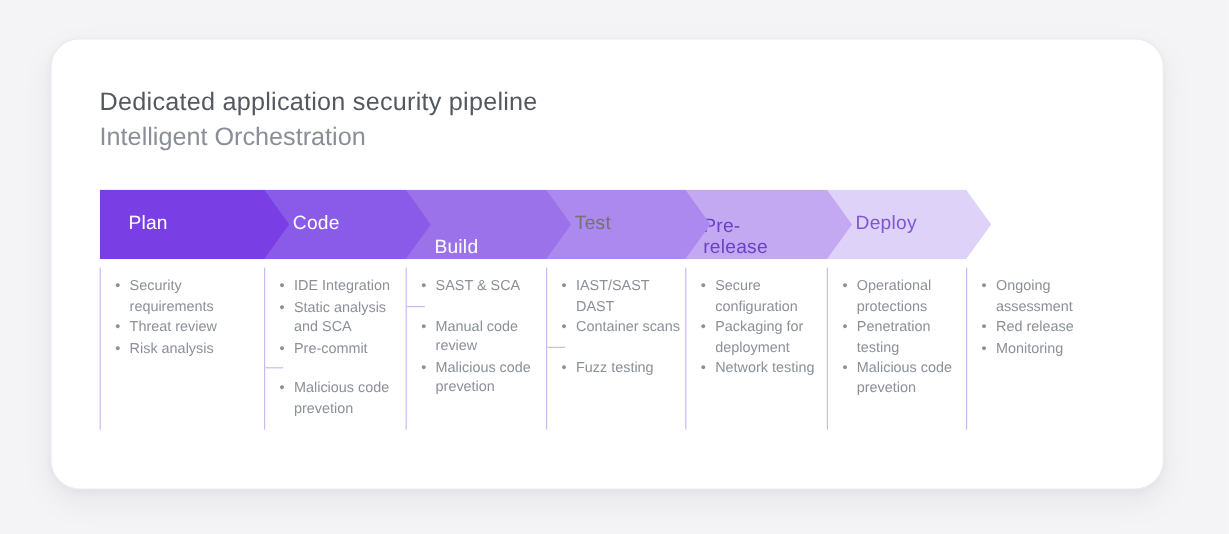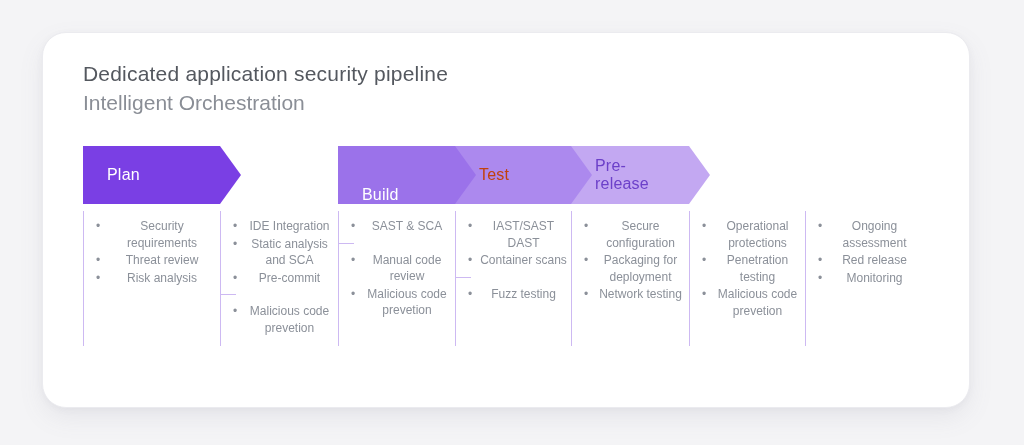--- a/index.html
+++ b/index.html
@@ -12,21 +12,21 @@
   .page { position: relative; width: 1024px; height: 445px; }
   .card {
     position: absolute; left: 42px; top: 32px;
     width: 928px; height: 376px;
     box-sizing: border-box;
     background: var(--card-bg, #fff);
     border: 1px solid var(--card-border, #EBEBEF);
     border-radius: 24px;
     box-shadow: 0 2px 6px rgba(120,120,140,.06), 0 10px 24px rgba(120,120,140,.10);
   }
-  .card-content { position: relative; padding: 28px 0 0 40px; }
+  .card-content { position: relative; padding: 40px 0 0 40px; }
   .title {
     font-size: 21px; line-height: 26px; letter-spacing: .2px;
     color: var(--title-text, #54585F); font-weight: 500;
   }
   .subtitle {
     margin-top: 5px; font-size: 21px; line-height: 22px;
     color: var(--subtitle-text, #8A8E96);
   }
   .pipeline { position: relative; margin-top: 32px; width: 840px; height: 58px; }
   .stage {
@@ -48,21 +48,21 @@
     border-left: 1px solid var(--divider, #CDB9F2);
     padding: 7px 4px 10px 12px;
   }
   .item {
     display: flex; align-items: flex-start;
     color: var(--item-text, #8B9099);
     font-size: 12px; line-height: 16.5px;
   }
   .item + .item { margin-top: 1px; }
   .bullet { flex: 0 0 12px; }
-  .item-text { flex: 1 1 auto; max-width: 92px; text-align: center; }
+  .item-text { flex: 1 1 auto; max-width: 92px; }
   .col:first-child .item-text { max-width: 110px; }
   .tick {
     height: 0; width: 15px;
     border-top: 1px solid var(--divider, #CDB9F2);
     margin: 8px 0 8px -12px;
   }
 </style>
 </head>
 <body>
 
@@ -71,38 +71,50 @@
     <div class="card-content">
       <div class="title">Dedicated application security pipeline</div>
       <div class="subtitle">Intelligent Orchestration</div>
       <div class="pipeline" id="stage-row">
           <div class="stage" style="left: 0px; width: 158px; z-index: 20;">
             <div class="fillwrap">
               <div class="fill" style="background: rgb(122, 63, 228); clip-path: polygon(0px 0px, 137px 0px, 158px 29px, 137px 58px, 0px 58px);"></div>
             </div>
             <span class="stage-label" style="color: rgb(255, 255, 255);">Plan</span>
           </div>
+          <div class="stage" style="left: 137px; width: 139px; z-index: 19;">
+            <div class="fillwrap">
+              <div class="fill" style="background: rgb(138, 90, 232); clip-path: polygon(0px 0px, 118px 0px, 139px 29px, 118px 58px, 0px 58px);"></div>
+            </div>
+            <span class="stage-label" style="color: rgb(255, 255, 255);">Code</span>
+          </div>
           <div class="stage" style="left: 255px; width: 138px; z-index: 18; align-items: flex-end;">
             <div class="fillwrap">
               <div class="fill" style="background: rgb(155, 114, 234); clip-path: polygon(0px 0px, 117px 0px, 138px 29px, 117px 58px, 0px 58px);"></div>
             </div>
             <span class="stage-label" style="color: rgb(255, 255, 255);">Build</span>
           </div>
           <div class="stage" style="left: 372px; width: 137px; z-index: 17;">
             <div class="fillwrap">
               <div class="fill" style="background: rgb(172, 137, 238); clip-path: polygon(0px 0px, 116px 0px, 137px 29px, 116px 58px, 0px 58px);"></div>
             </div>
-            <span class="stage-label" style="color: #c2410c;">Test</span>
+            <span class="stage-label" style="color: #737373;">Test</span>
           </div>
           <div class="stage" style="left: 488px; width: 139px; z-index: 16;">
             <div class="fillwrap">
               <div class="fill" style="background: rgb(195, 168, 242); clip-path: polygon(0px 0px, 118px 0px, 139px 29px, 118px 58px, 0px 58px);"></div>
             </div>
             <span class="stage-label" style="color: rgb(108, 64, 201);">Pre-
 release</span>
+          </div>
+          <div class="stage" style="left: 606px; width: 137px; z-index: 15;">
+            <div class="fillwrap">
+              <div class="fill" style="background: rgb(222, 210, 248); clip-path: polygon(0px 0px, 116px 0px, 137px 29px, 116px 58px, 0px 58px);"></div>
+            </div>
+            <span class="stage-label" style="color: rgb(128, 85, 213);">Deploy</span>
           </div>
         </div>
       <div class="cols" id="col-row">
           <div class="col" style="width: 137px;">
             <div class="item">
               <span class="bullet">•</span>
               <span class="item-text">Security requirements</span>
             </div>
             <div class="item">
               <span class="bullet">•</span>

